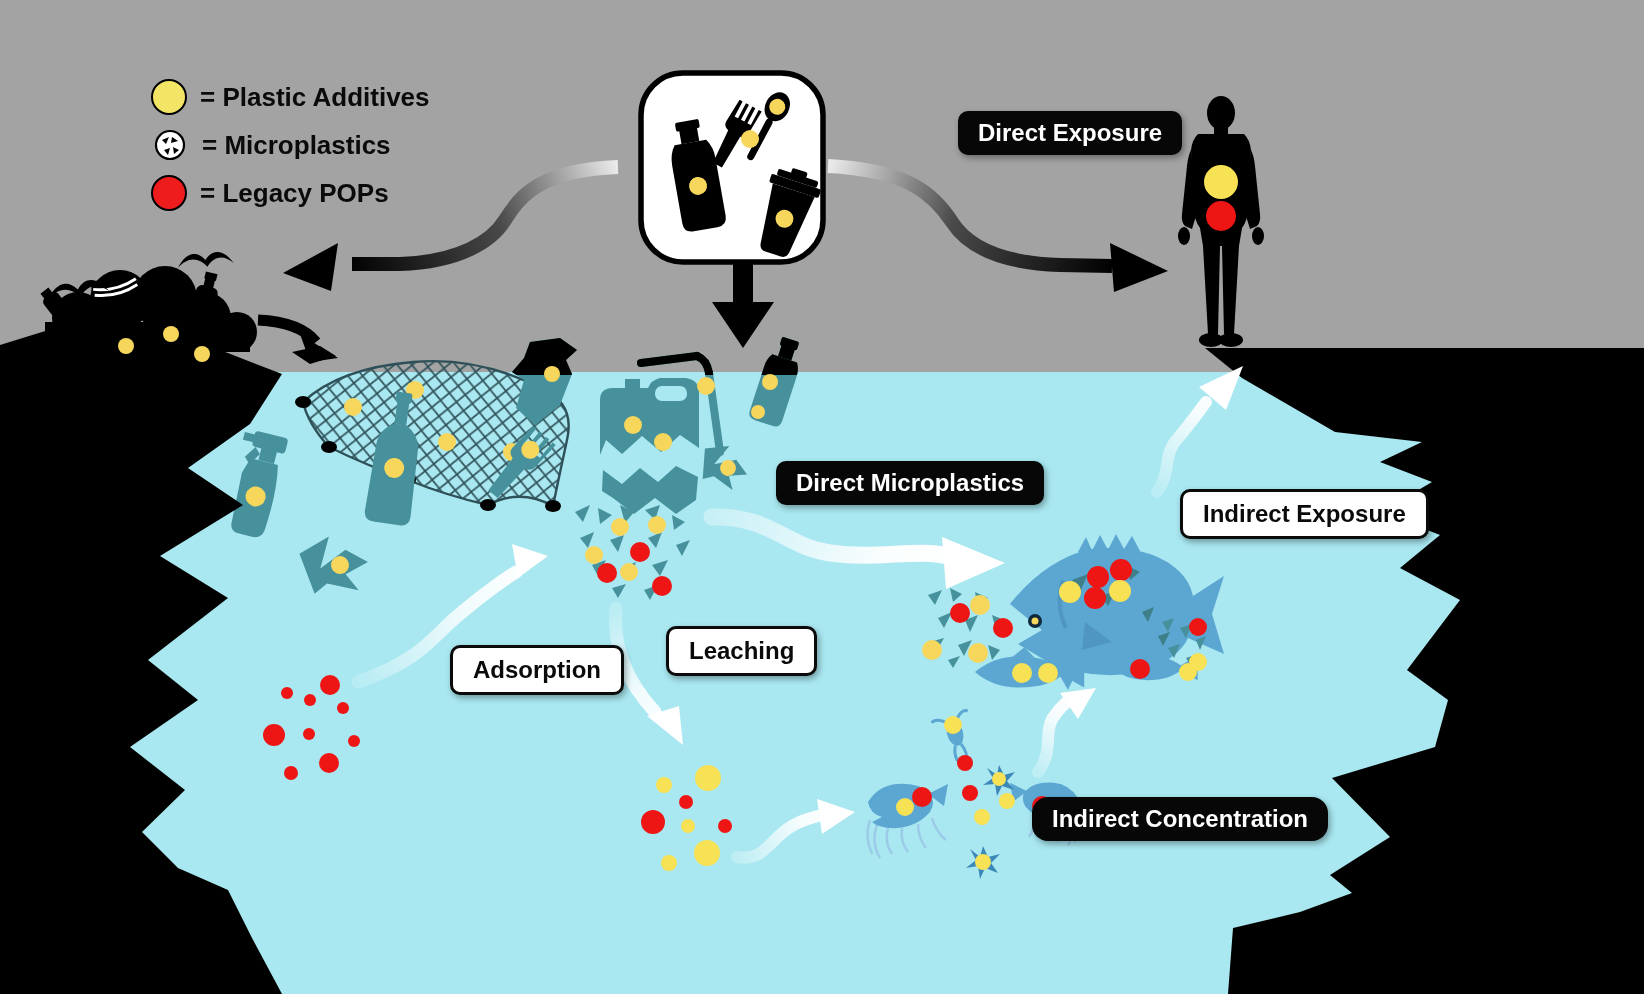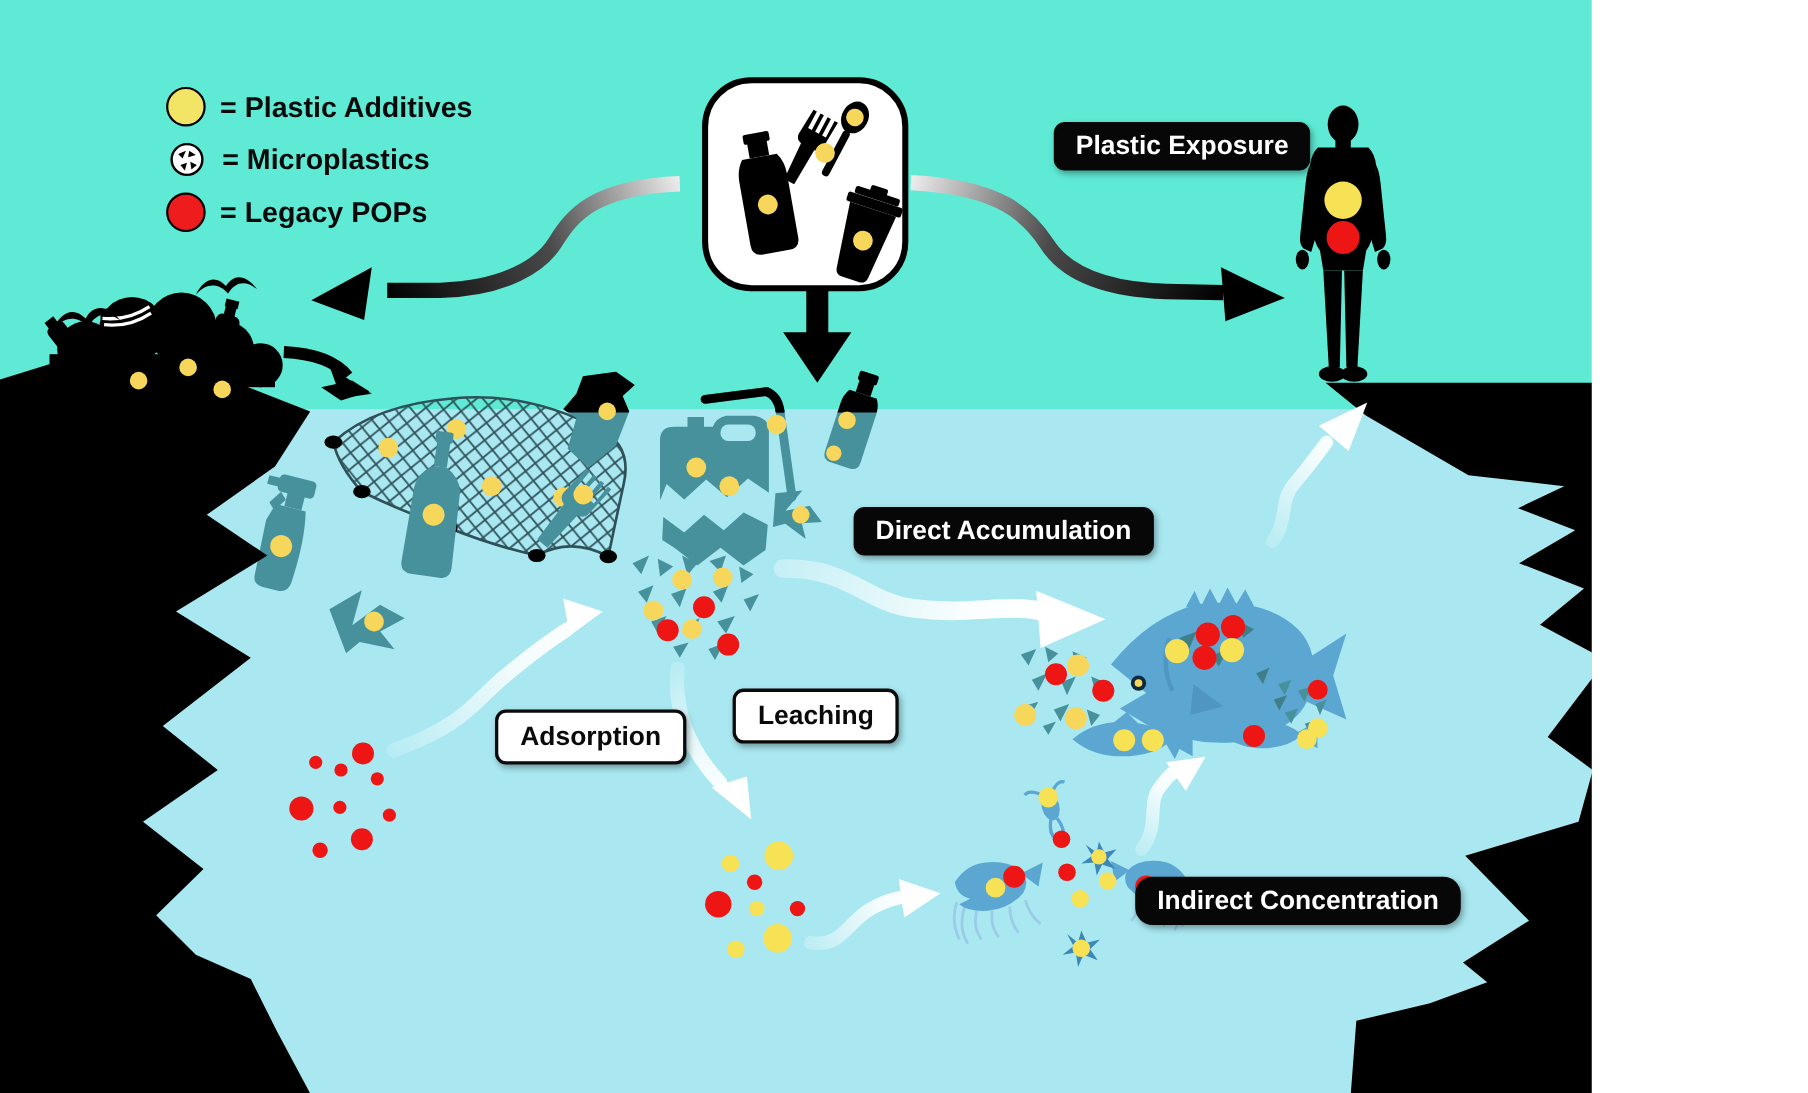--- a/index.html
+++ b/index.html
@@ -1,16 +1,16 @@
 <!DOCTYPE html>
 <html><head>
 <meta charset="utf-8">
 <style>
   html,body{margin:0;padding:0;background:#fff;}
-  .scene{position:relative;width:1447px;height:994px;background:#5eead4;overflow:hidden;
+  .scene{position:relative;width:1644px;height:994px;background:#a3a3a3;overflow:hidden;
          font-family:"Liberation Sans",sans-serif;}
   .scene svg.art{position:absolute;left:0;top:0;}
   .pill{position:absolute;font-weight:bold;font-size:24px;line-height:1;
         padding:10px 20px;border-radius:10px;white-space:nowrap;
         filter:drop-shadow(2px 3px 3px rgba(0,0,0,.35));}
   .pill-dark{background:#070707;color:#ffffff;}
   .pill-light{background:#ffffff;color:#0a0a0a;border:3px solid #0a0a0a;}
   .legend{position:absolute;left:150px;top:78px;}
   .legend-row{display:flex;align-items:center;margin-bottom:13px;}
   .legend-row .sw{flex:0 0 auto;margin-right:12px;display:flex;align-items:center;}
@@ -483,19 +483,20 @@
   <div class="legend-row">
     <span class="sw">
       <svg width="38" height="38">
             <circle cx="19" cy="19" r="17" stroke="#000" stroke-width="2" fill="#ee1c1c"></circle>
           </svg>
     </span>
     <span class="txt">= Legacy POPs</span>
   </div>
 </div>
 
-<div class="pill pill-dark" style="left:958px;  top:111px;">Plastic Exposure</div>
-<div class="pill pill-dark" style="left:776px;  top:461px;">Direct Accumulation</div>
+<div class="pill pill-dark" style="left:958px;  top:111px;">Direct Exposure</div>
+<div class="pill pill-dark" style="left:776px;  top:461px;">Direct Microplastics</div>
 <div class="pill pill-light" style="left:666px;  top:626px;">Leaching</div>
 <div class="pill pill-light" style="left:450px;  top:645px;">Adsorption</div>
+<div class="pill pill-light" style="left:1180px; top:489px;">Indirect Exposure</div>
 <div class="pill pill-dark" style="left:1032px; top:797px;border-radius:16px;">Indirect Concentration</div>
 
 </div>
 
 </body></html>

